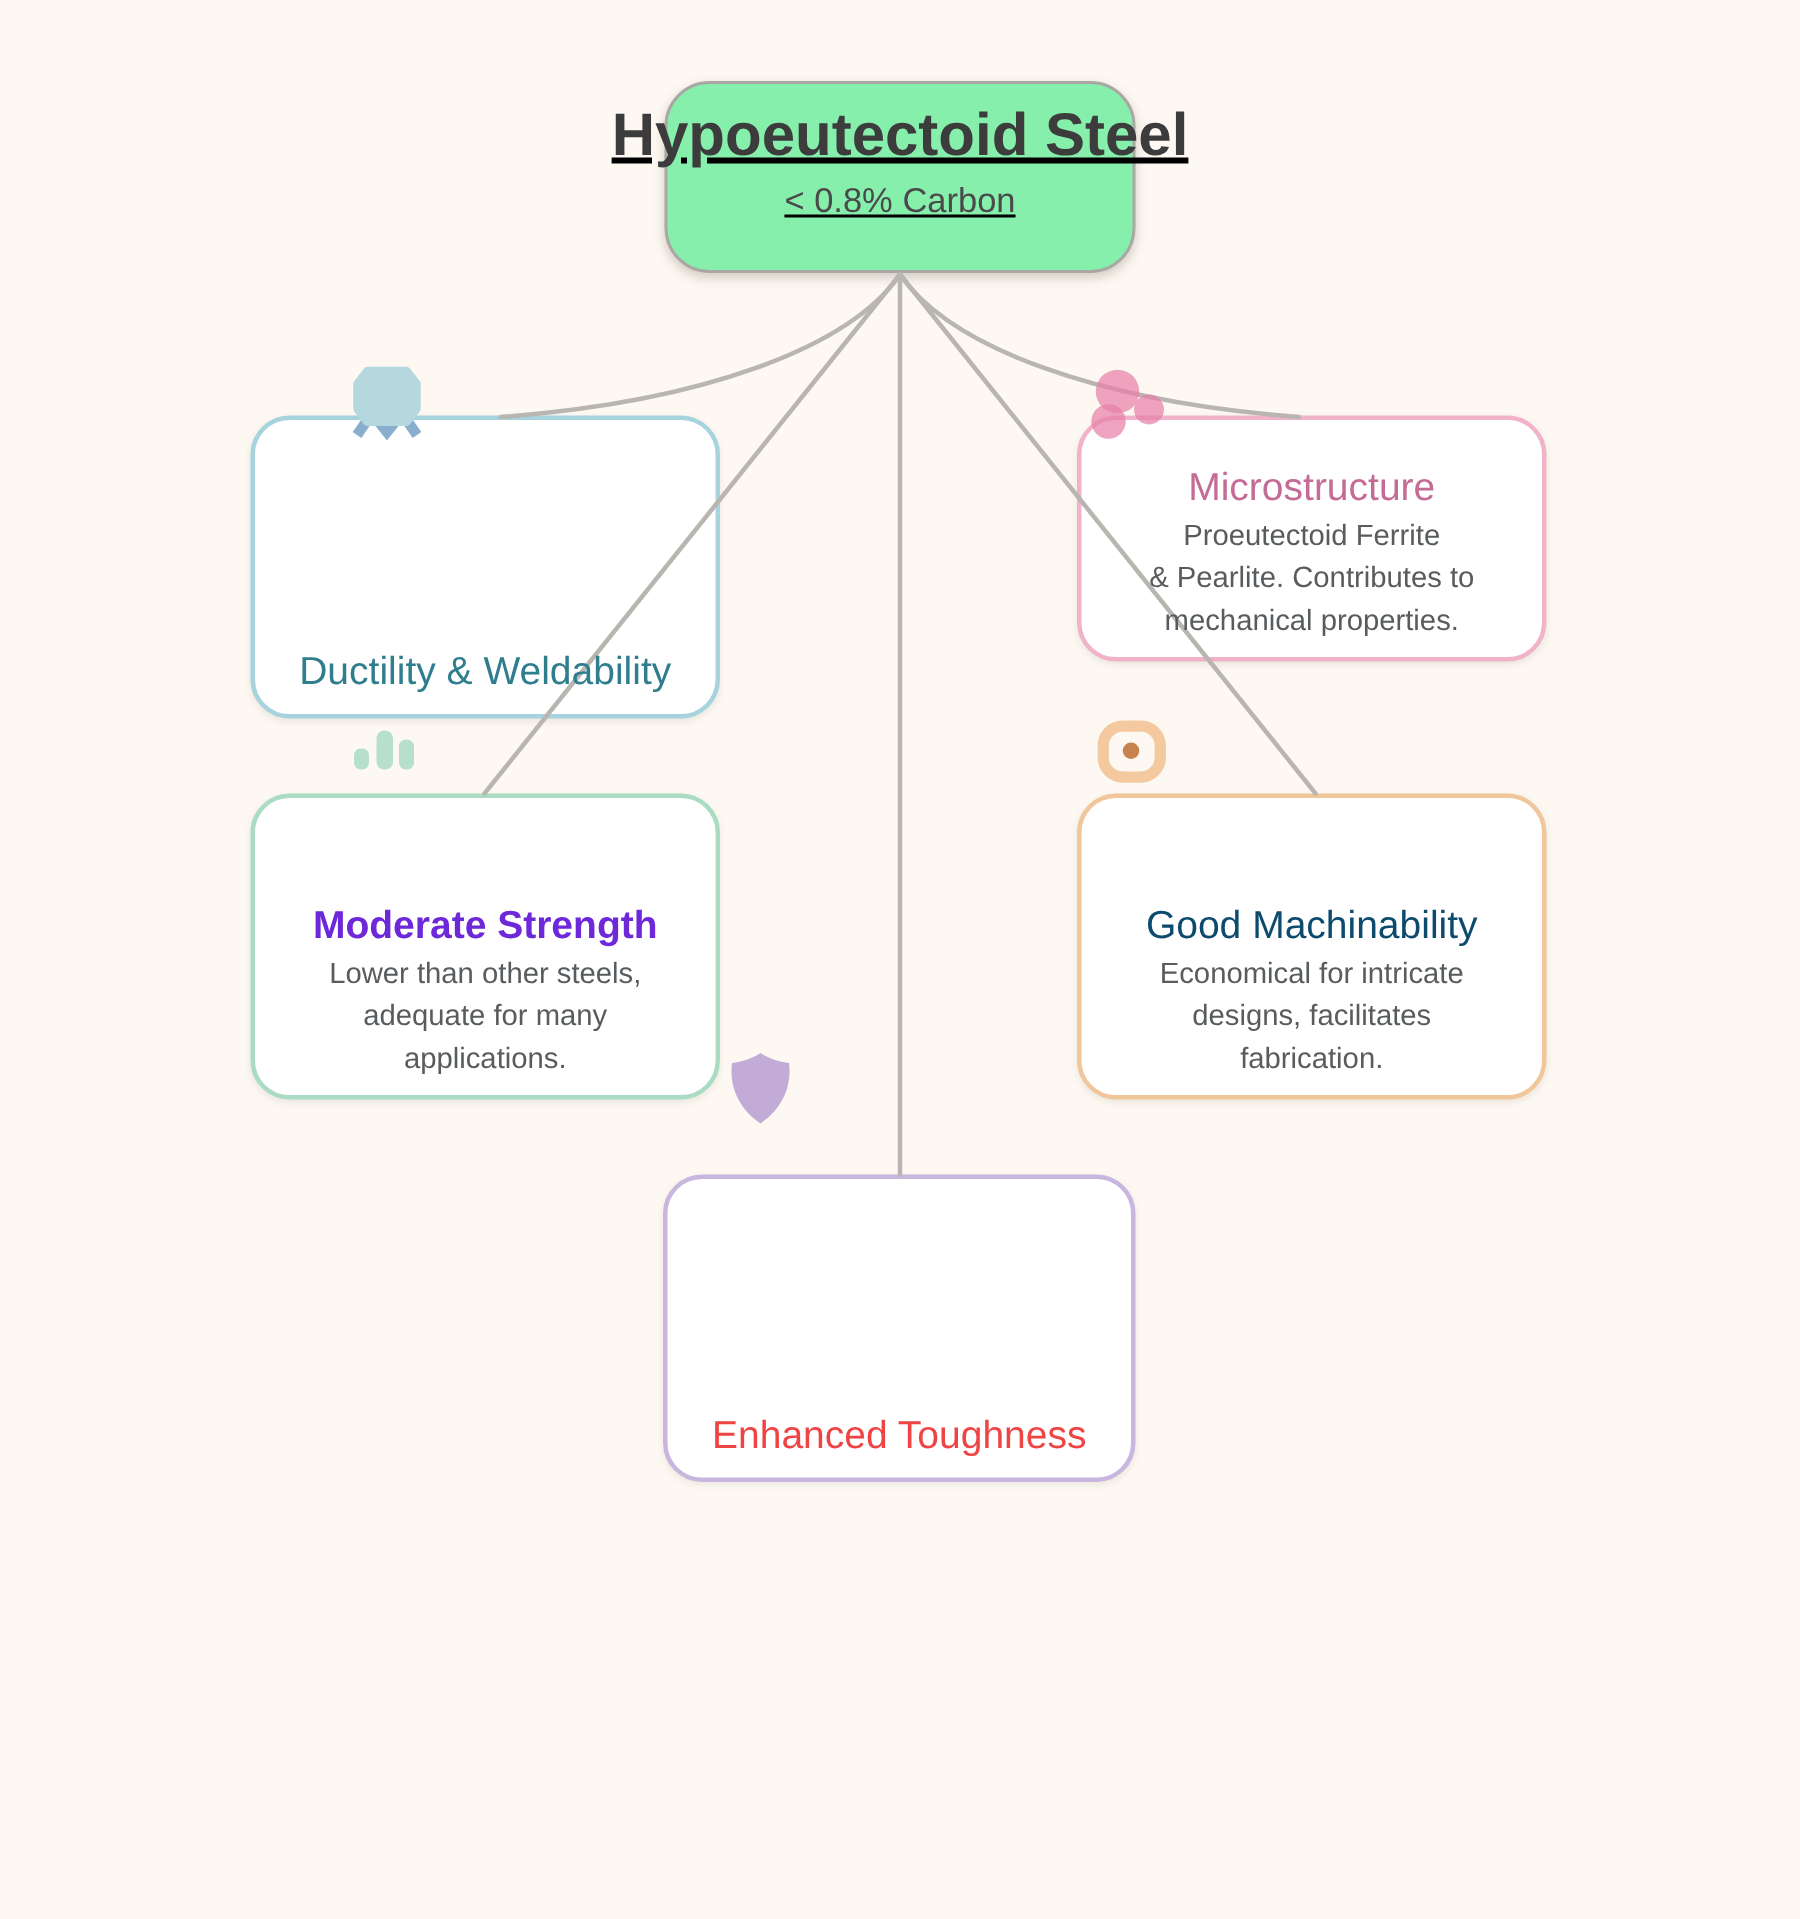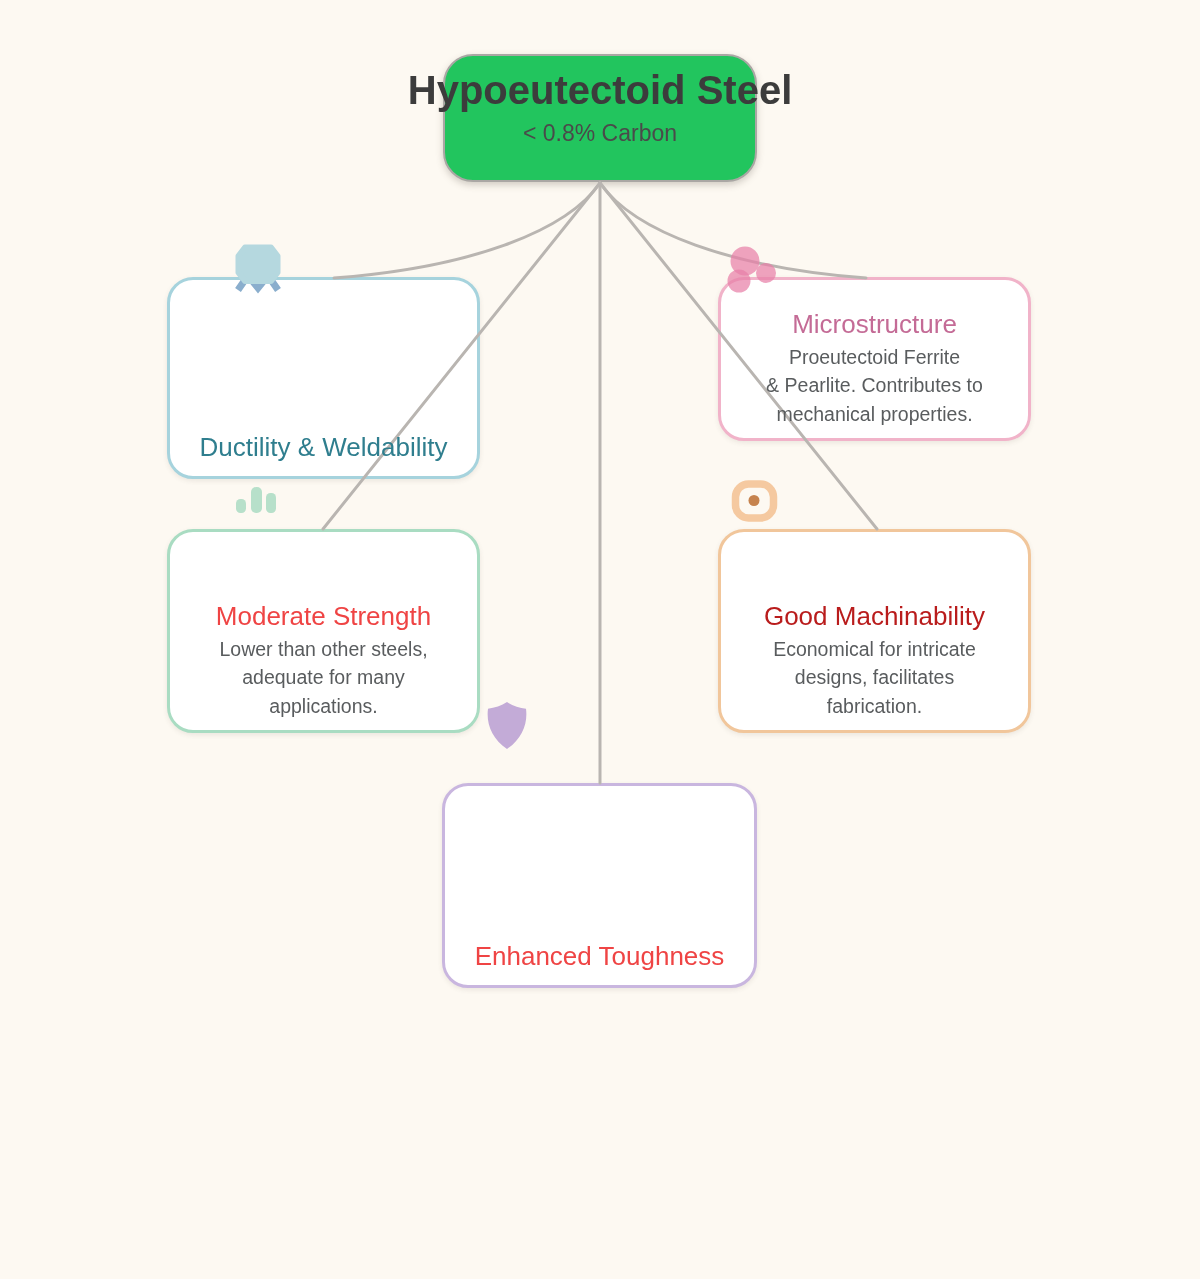--- a/index.html
+++ b/index.html
@@ -55,21 +55,21 @@
   .card-body{font-size:19.5px;line-height:28.5px;color:#595c5e;white-space:pre-line;}
   
   svg.overlay{position:absolute;left:0;top:0;pointer-events:none;}
   .connector{fill:none;stroke:#b9b5b1;stroke-width:3;stroke-linecap:round;}
 </style>
 </head>
 <body>
 
 <div class="stage" style="background: rgb(253, 249, 242);">
 
-  <div class="root-box" style="background: #22c55e; border-color: rgb(170, 167, 164);">
+  <div class="root-box" style="background: #86efac; border-color: rgb(170, 167, 164); text-decoration: underline;">
     <div class="root-title" style="color: rgb(60, 60, 60);">Hypoeutectoid Steel</div>
     <div class="root-subtitle" style="color: rgb(74, 74, 74); text-align: right;">&lt; 0.8% Carbon</div>
   </div>
 
   <div class="card pos-a" style="border-color: rgb(166, 211, 221);">
     <div class="card-content">
       <div class="card-title" style="color: rgb(47, 126, 142);">Ductility &amp; Weldability</div>
     </div>
   </div>
 
@@ -77,30 +77,30 @@
     <div class="card-content">
       <div class="card-title" style="color: rgb(196, 107, 150);">Microstructure</div>
       <div class="card-body">Proeutectoid Ferrite
 &amp; Pearlite. Contributes to
 mechanical properties.</div>
     </div>
   </div>
 
   <div class="card pos-c" style="border-color: rgb(169, 220, 194);">
     <div class="card-content">
-      <div class="card-title" style="color: #ef4444;">Moderate Strength</div>
+      <div class="card-title" style="color: #6d28d9; font-weight: bold;">Moderate Strength</div>
       <div class="card-body">Lower than other steels,
 adequate for many
 applications.</div>
     </div>
   </div>
 
   <div class="card pos-d" style="border-color: rgb(241, 198, 155);">
     <div class="card-content">
-      <div class="card-title" style="color: #b91c1c;">Good Machinability</div>
+      <div class="card-title" style="color: #0c4a6e;">Good Machinability</div>
       <div class="card-body">Economical for intricate
 designs, facilitates
 fabrication.</div>
     </div>
   </div>
 
   <div class="card pos-e" style="border-color: rgb(201, 182, 223);">
     <div class="card-content">
       <div class="card-title" style="color: #ef4444;">Enhanced Toughness</div>
     </div>

